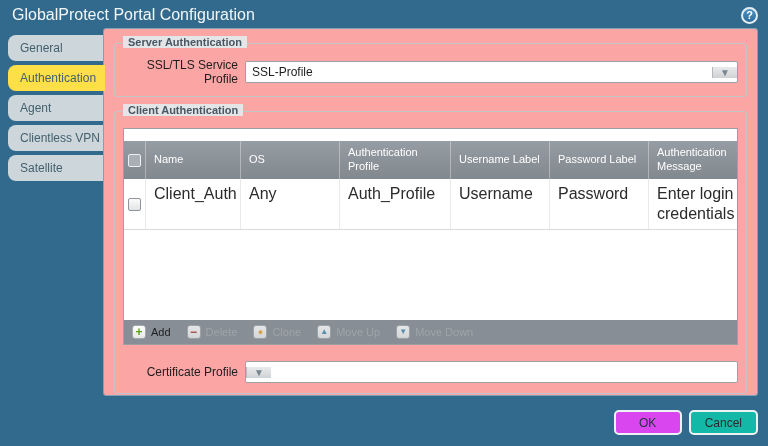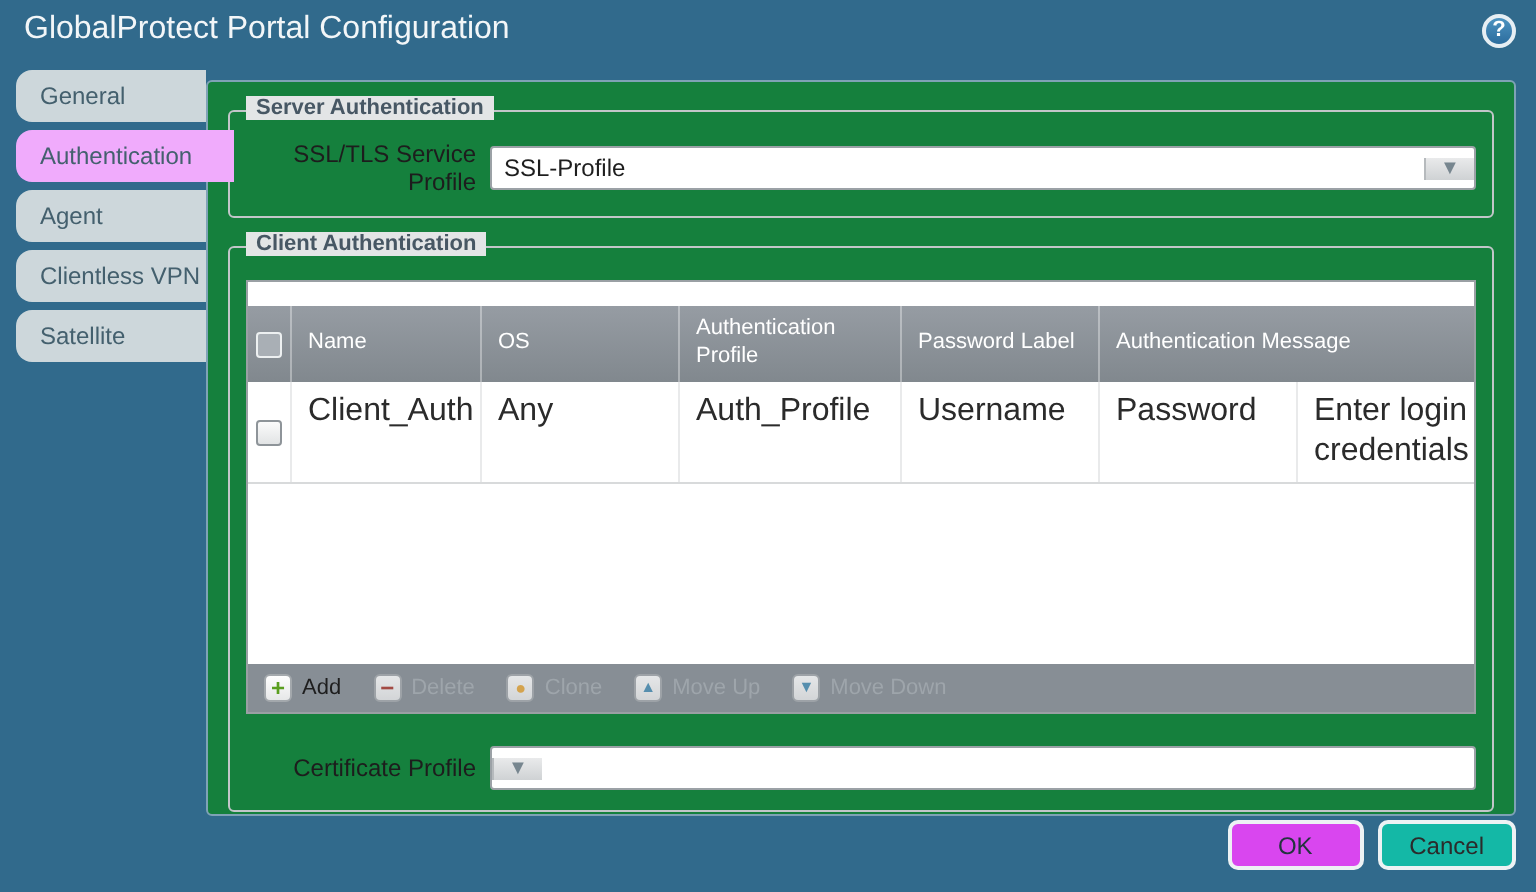--- a/index.html
+++ b/index.html
@@ -22,25 +22,25 @@
     cursor:pointer;
   }
   
   .tabstrip { position:absolute; left:8px; top:35px; width:96px; z-index:3; }
   .tab {
     width:95px; height:26px; margin-bottom:4px;
     background:#CDD7DB; border-radius:8px 0 0 8px;
     display:flex; align-items:center; padding-left:12px;
     font-size:12px; color:#44606E; cursor:pointer;
   }
-  .tab.active { background:#f0abfc; width:109px; }
+  .tab.active { background:#fde047; width:97px; }
   
   .panel {
-    position:absolute; left:103px; top:40px; width:655px; height:368px;
-    background:#15803d; border:1px solid #7FA2B6; border-radius:3px;
+    position:absolute; left:103px; top:28px; width:655px; height:368px;
+    background:#fca5a5; border:1px solid #7FA2B6; border-radius:3px;
     z-index:2; padding:0 10px;
   }
   .fieldset {
     position:relative; border:1px solid #C2C6C9; border-radius:3px;
     padding:14px 8px 10px 8px;
   }
   .fieldset.server { margin-top:14px; }
   .fieldset.client { margin-top:14px; padding-top:16px; }
   .legend {
     position:absolute; top:-8px; left:8px; background:#E3E5E6;
@@ -178,20 +178,21 @@
       <span class="legend">Client Authentication</span>
 
       <div class="grid">
         <div class="grid-header">
           <div class="hcell c-cb">
             <div class="checkbox header"></div>
           </div>
           <div class="hcell c-name">Name</div>
           <div class="hcell c-os">OS</div>
           <div class="hcell c-auth">Authentication Profile</div>
+          <div class="hcell c-user">Username Label</div>
           <div class="hcell c-pass">Password Label</div>
           <div class="hcell c-msg">Authentication Message</div>
         </div>
 
         <div class="grid-row">
           <div class="bcell c-cb">
             <div class="checkbox row"></div>
           </div>
           <div class="bcell c-name">Client_Auth</div>
           <div class="bcell c-os">Any</div>

